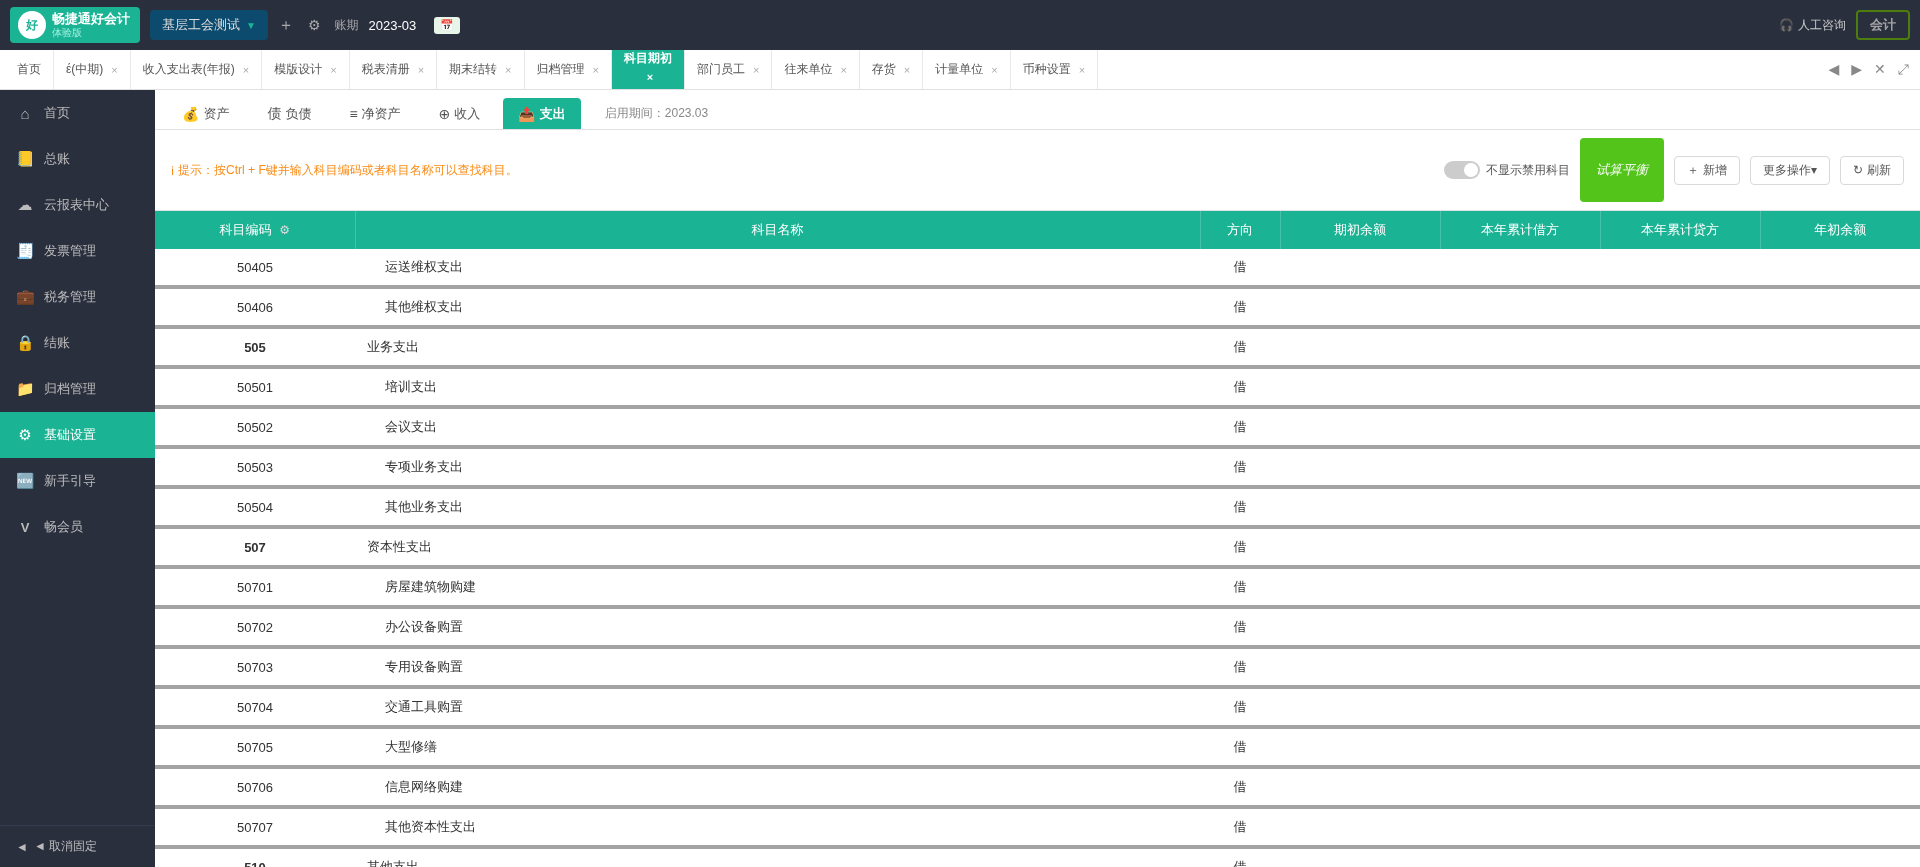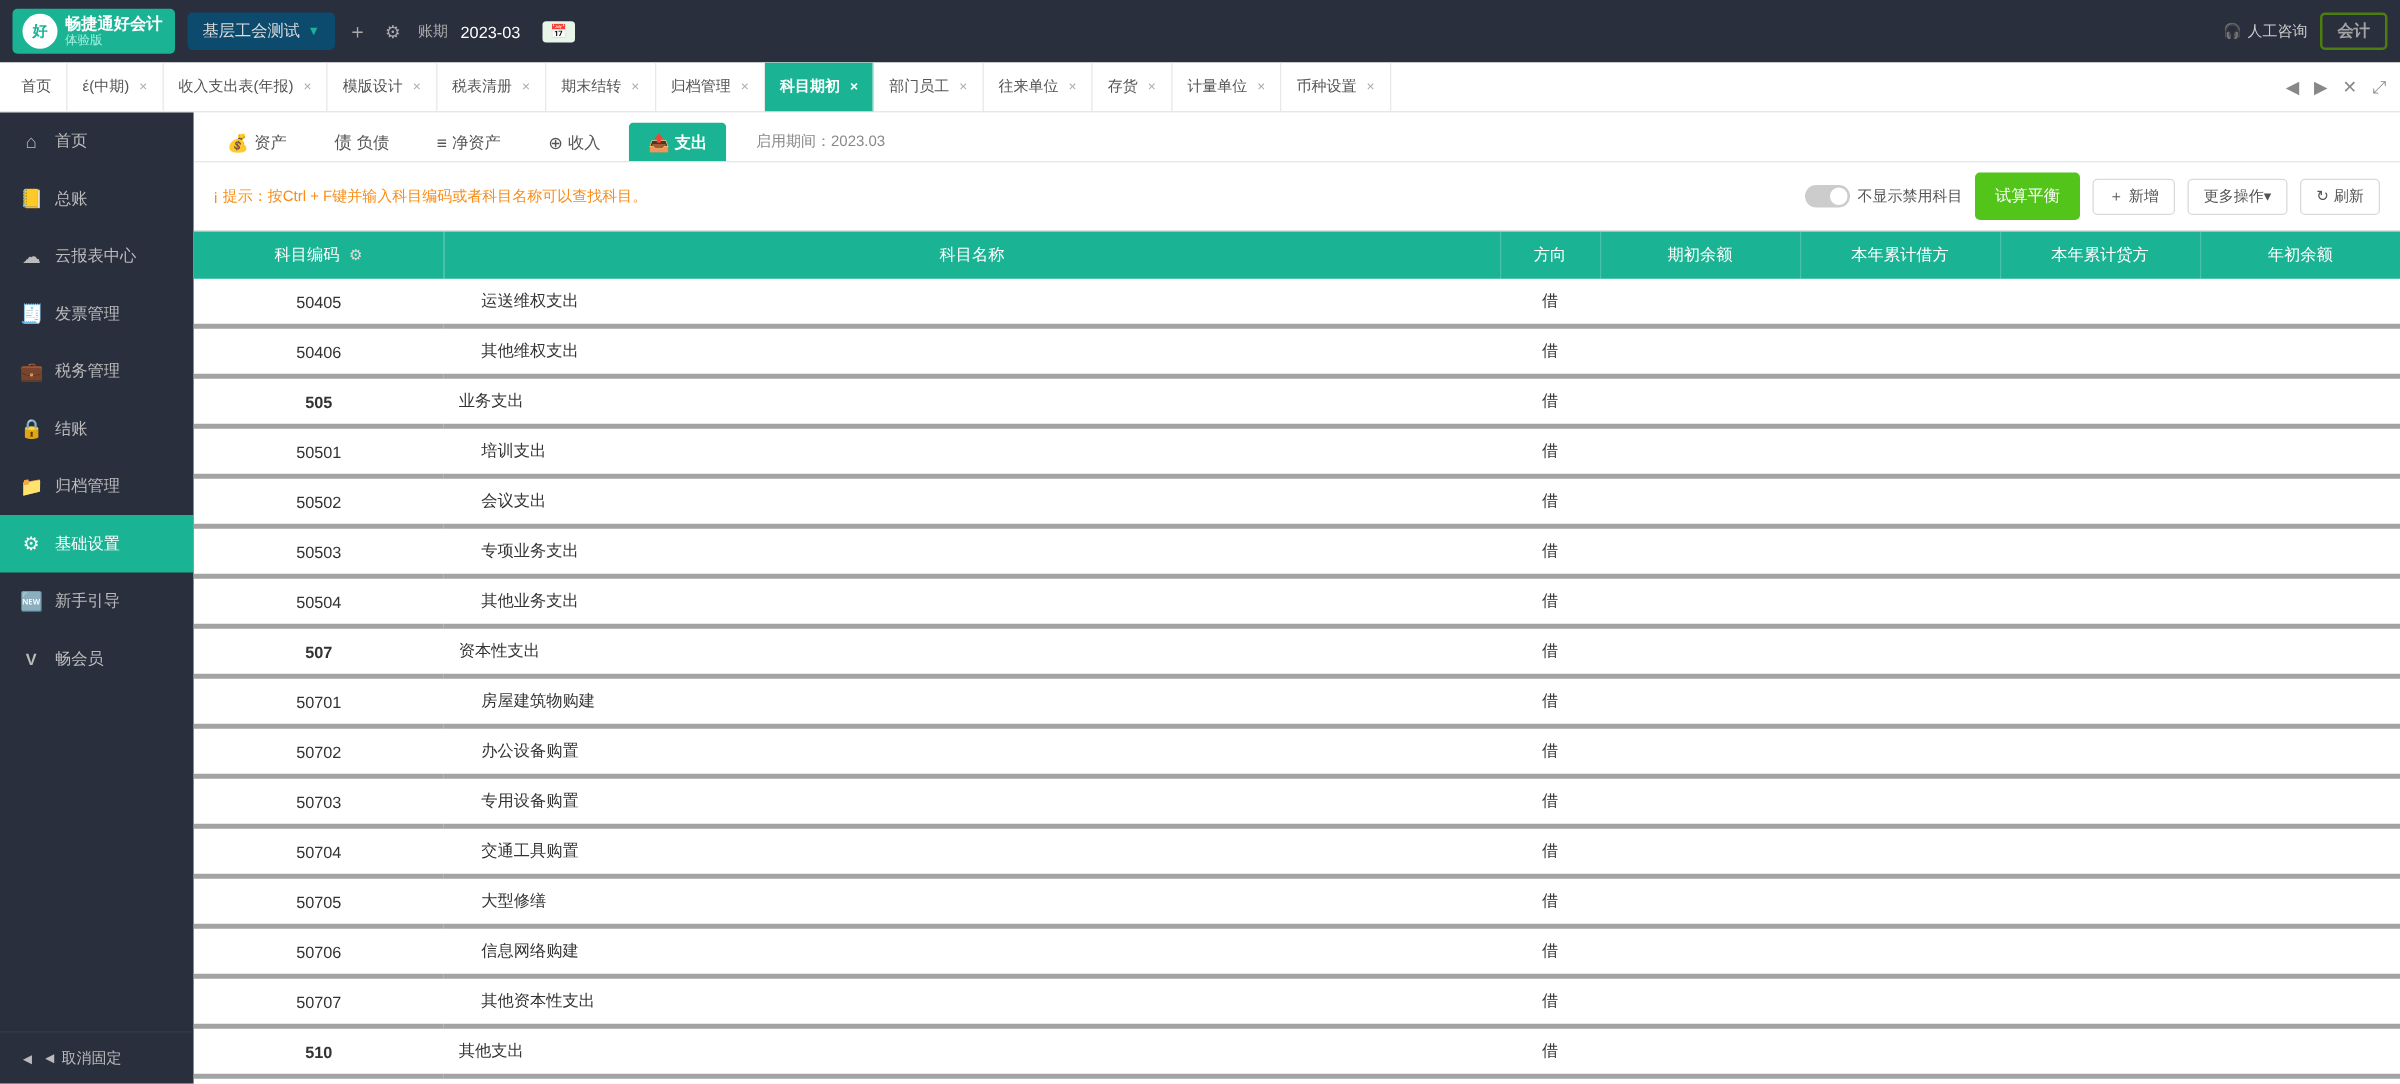--- a/index.html
+++ b/index.html
@@ -45,21 +45,21 @@
     .tab-bar {
       background: #fff; border-bottom: 1px solid #e0e0e0;
       display: flex; align-items: center; height: 40px;
       padding: 0 5px; overflow: hidden;
     }
     .tab {
       display: flex; align-items: center; padding: 0 12px; height: 40px;
       border-right: 1px solid #e8e8e8; cursor: pointer;
       font-size: 12px; color: #555; white-space: nowrap; gap: 4px; flex-shrink: 0;
     }
-    .tab.active { background: #1ab394; color: #fff; font-weight: bold; }
+    .tab.active { background: #1ab394; color: #fff; font-weight: bold; flex-direction: column; }
     .tab .close { margin-left: 4px; font-size: 11px; color: #aaa; }
     .tab.active .close { color: #fff; }
     .tab-nav-btns { display: flex; margin-left: auto; }
     .tab-nav-btn { padding: 4px 6px; cursor: pointer; color: #888; font-size: 14px; }
 
     
     .main-layout { display: flex; height: calc(867px - 50px - 40px); }
 
     
     .sidebar {
@@ -100,22 +100,22 @@
     .toolbar {
       background: #fff; padding: 8px 16px;
       display: flex; align-items: center; gap: 8px;
       border-bottom: 1px solid #e0e0e0;
     }
     .toolbar-hint {
       color: #fa8c16; font-size: 12px; display: flex; align-items: center; gap: 4px; margin-right: auto;
     }
     .toolbar-right { display: flex; align-items: center; gap: 10px; margin-left: auto; }
     .btn-balance {
-      background: #52c41a; color: #fff; border: none; padding: 10px 16px;
-      border-radius: 4px; cursor: pointer; font-size: 13px;
+      background: #52c41a; color: #fff; border: none; padding: 23px 16px;
+      border-radius: 4px; cursor: pointer; font-size: 13px; font-style: italic;
     }
     .btn-add {
       background: transparent; color: #555; border: 1px solid #d9d9d9;
       padding: 5px 12px; border-radius: 4px; cursor: pointer; font-size: 12px;
       display: flex; align-items: center; gap: 4px;
     }
     .btn-more {
       background: transparent; color: #555; border: 1px solid #d9d9d9;
       padding: 5px 12px; border-radius: 4px; cursor: pointer; font-size: 12px;
       display: flex; align-items: center; gap: 0;

